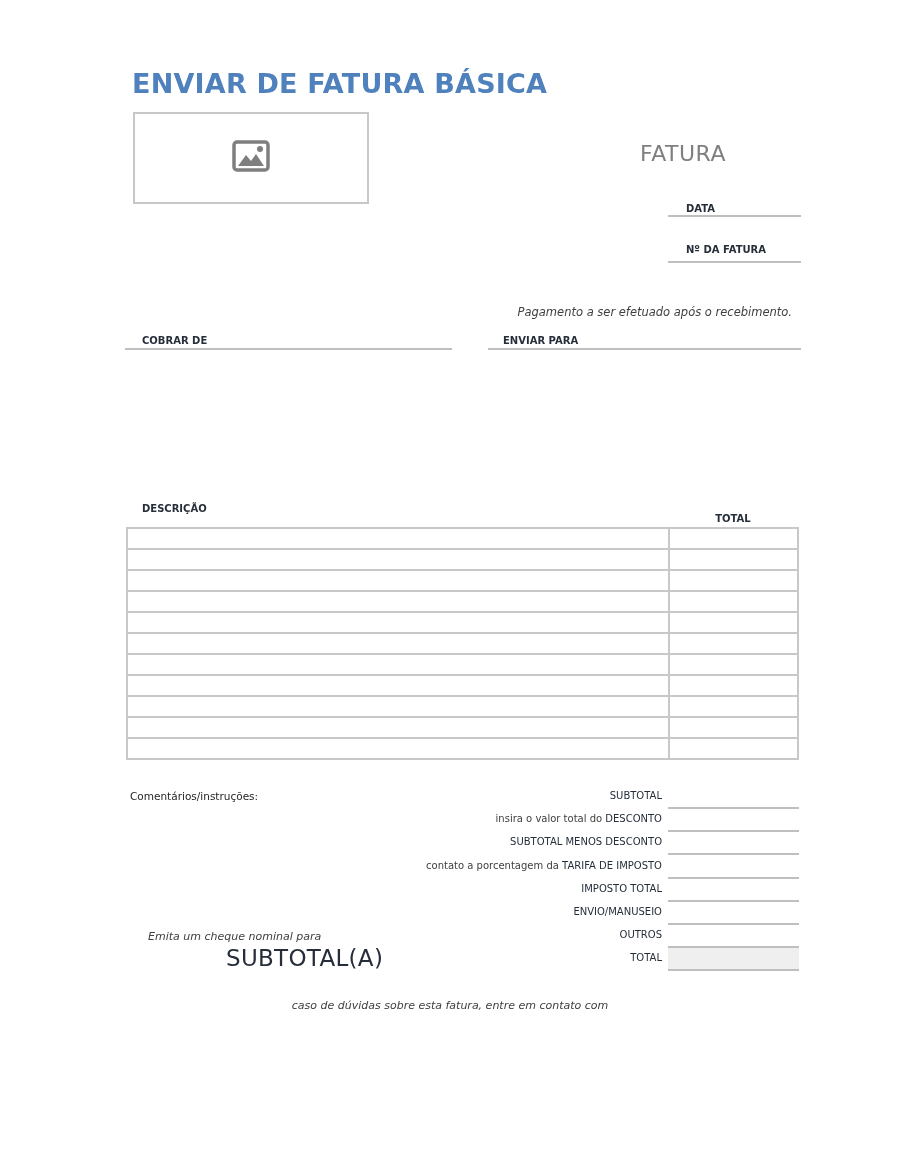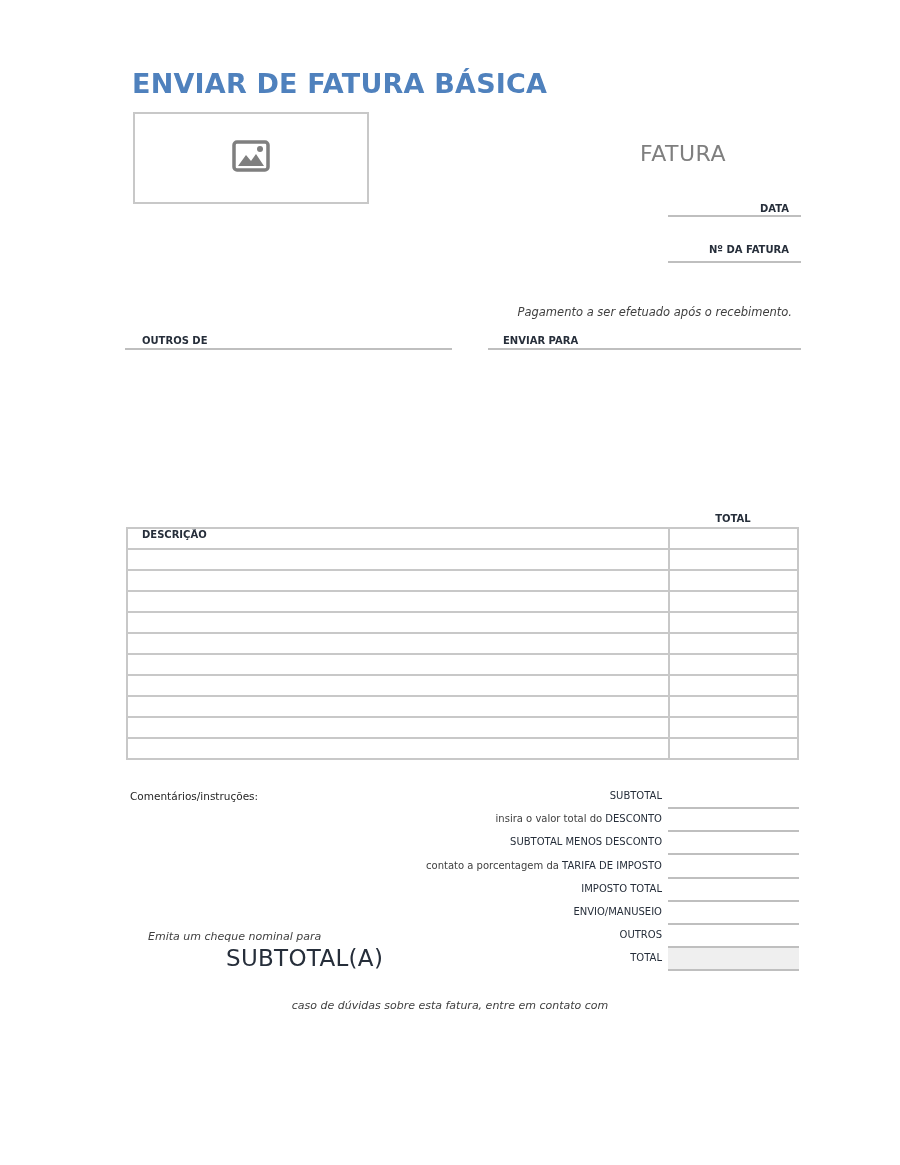--- a/index.html
+++ b/index.html
@@ -1,21 +1,21 @@
 <!DOCTYPE html>
 <html><head>
 <meta charset="utf-8">
 <style>
   html, body { margin:0; padding:0; background:#ffffff; }
   body { width:900px; height:1165px; position:relative; font-family:"DejaVu Sans", sans-serif; color:#404040; overflow:hidden; }
   .abs { position:absolute; }
   .title { left:132px; top:68px; font-size:27px; font-weight:bold; color:#4f81bd; letter-spacing:0.2px; white-space:nowrap; }
   .logo-box { left:133px; top:112px; width:236px; height:92px; border:2px solid #c8c8c8; box-sizing:border-box; display:flex; align-items:center; justify-content:center; }
   .fatura { left:640px; top:141px; width:152px; text-align:left; font-size:22px; color:#7f7f7f; font-weight:normal; letter-spacing:0.5px; }
-  .meta-label { left:656px; width:133px; text-align:right; font-size:10px; font-weight:bold; color:#262e3a; }
+  .meta-label { left:686px; width:133px; text-align:left; font-size:10px; font-weight:bold; color:#262e3a; }
   .rule { height:2px; background:#bfbfbf; }
   .pay-note { left:480px; top:305px; width:312px; text-align:right; font-size:11.5px; font-style:italic; color:#404040; }
   .sec-label { font-size:10px; font-weight:bold; color:#262e3a; }
   table.items { position:absolute; left:126px; top:527px; width:673px; border-collapse:collapse; }
   table.items td { border:2px solid #c8c8c8; height:19px; padding:0; }
   table.items td.desc { width:540px; }
   .sum-row { position:absolute; left:130px; width:669px; height:23px; }
   .sum-label { position:absolute; right:137px; top:4px; font-size:10px; color:#262e3a; white-space:nowrap; text-align:right; }
   .sum-label b { font-weight:normal; }
   .sum-label .light { font-weight:normal; color:#404040; }
@@ -44,29 +44,29 @@
 <div class="abs fatura">FATURA</div>
 
 <div class="abs meta-label" style="top:203px;">DATA</div>
 <div class="abs rule" style="left:668px; top:215px; width:133px;"></div>
 
 <div class="abs meta-label" style="top:244px;">Nº DA FATURA</div>
 <div class="abs rule" style="left:668px; top:261px; width:133px;"></div>
 
 <div class="abs pay-note">Pagamento a ser efetuado após o recebimento.</div>
 
-<div class="abs sec-label" style="left:142px; top:335px;">OUTROS DE</div>
+<div class="abs sec-label" style="left:142px; top:335px;">COBRAR DE</div>
 <div class="abs rule" style="left:125px; top:348px; width:327px;"></div>
 <div class="abs" style="left:125px; top:352px; width:327px; height:140px;"></div>
 
 <div class="abs sec-label" style="left:503px; top:335px;">ENVIAR PARA</div>
 <div class="abs rule" style="left:488px; top:348px; width:313px;"></div>
 <div class="abs" style="left:488px; top:352px; width:313px; height:140px;"></div>
 
-<div class="abs sec-label" style="left:142px; top:529px;">DESCRIÇÃO</div>
+<div class="abs sec-label" style="left:142px; top:503px;">DESCRIÇÃO</div>
 <div class="abs sec-label" style="left:668px; top:513px; width:130px; text-align:center;">TOTAL</div>
 
 <table class="items">
   <tbody id="items-body">
       <tr>
         <td class="desc"></td>
         <td></td>
       </tr>
       <tr>
         <td class="desc"></td>

